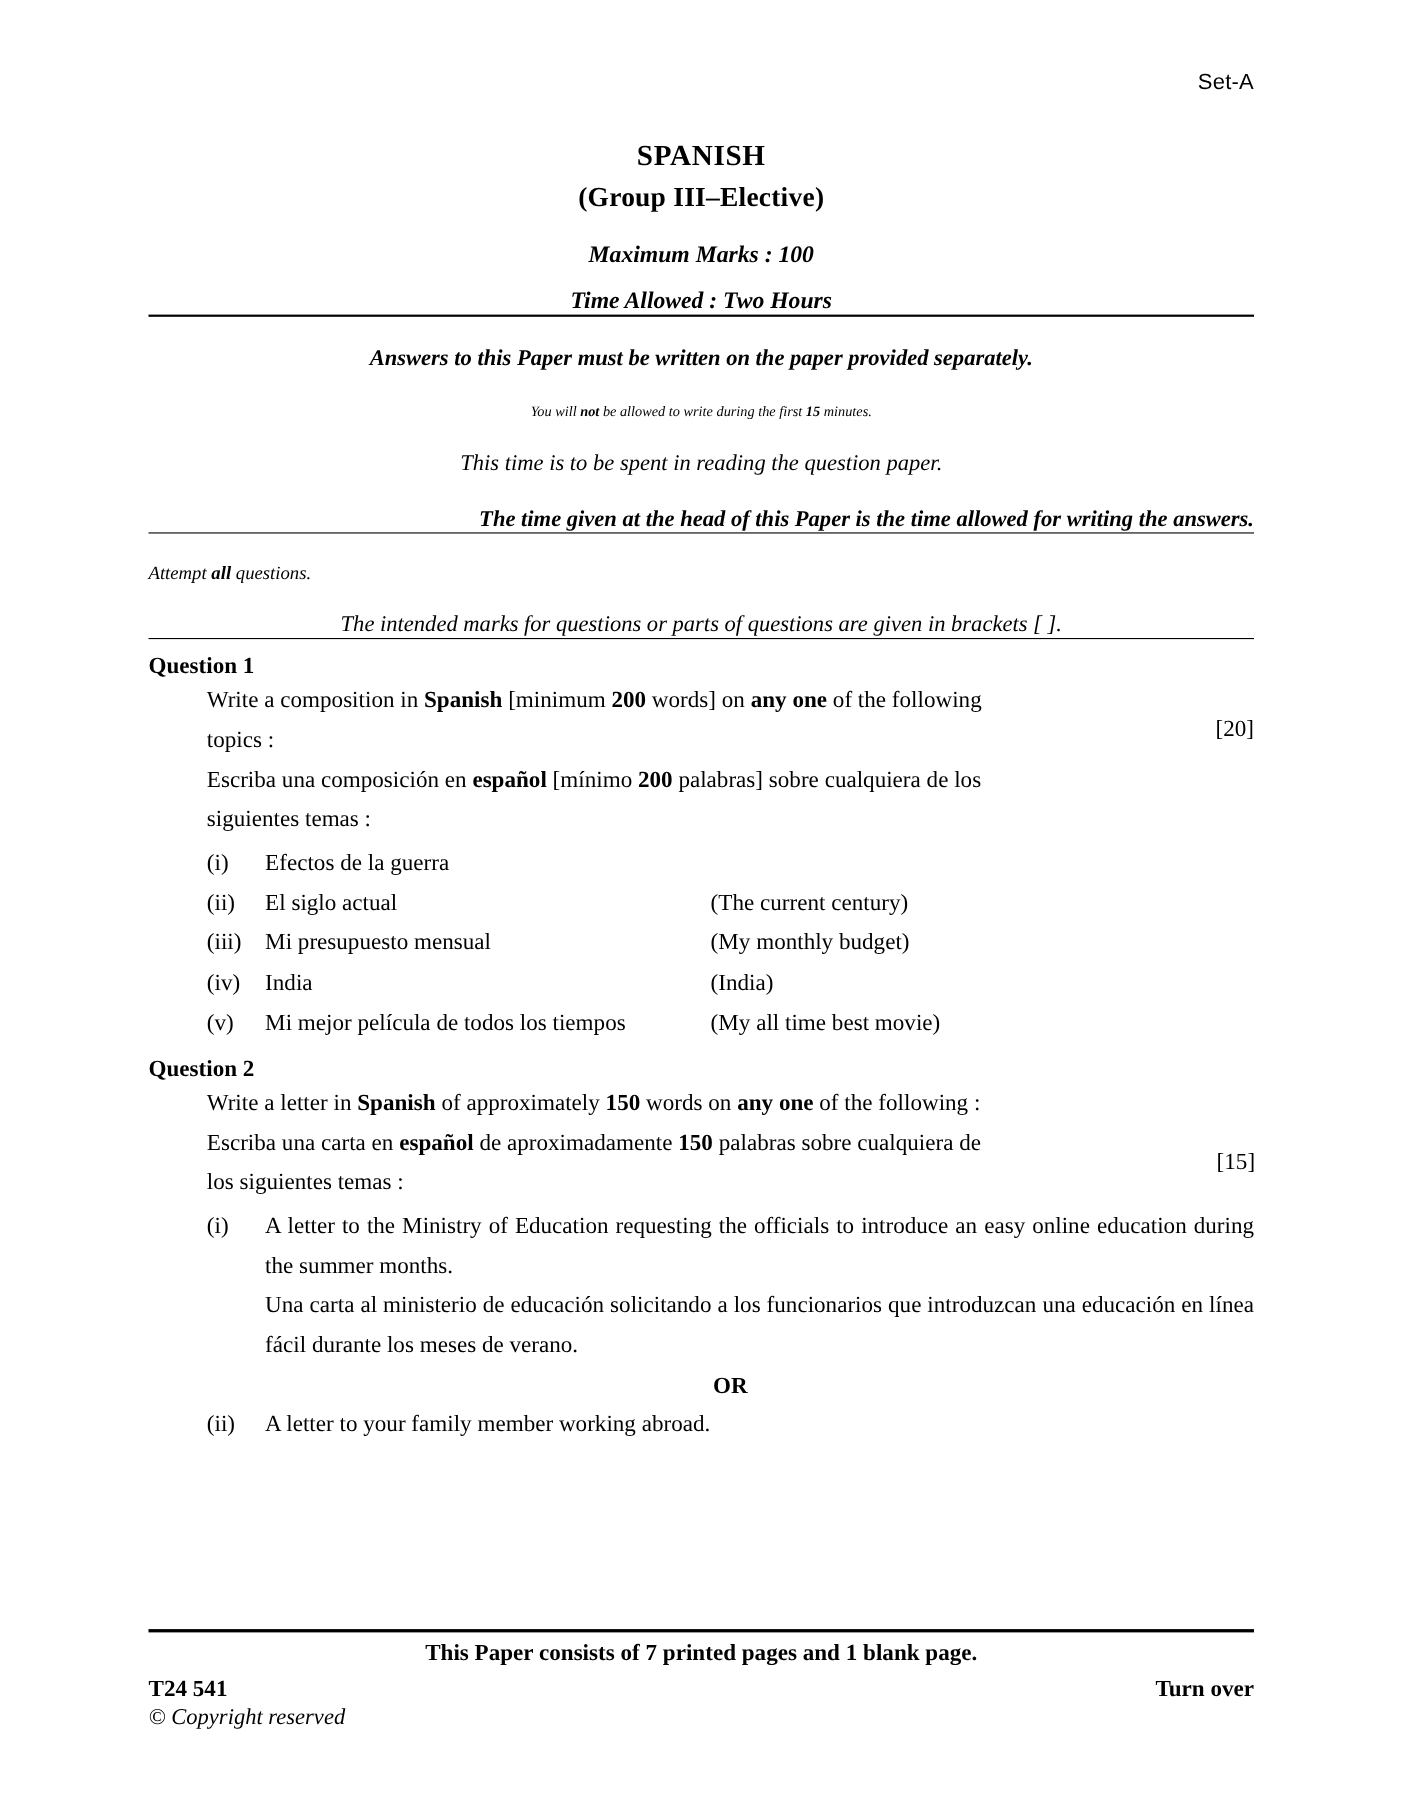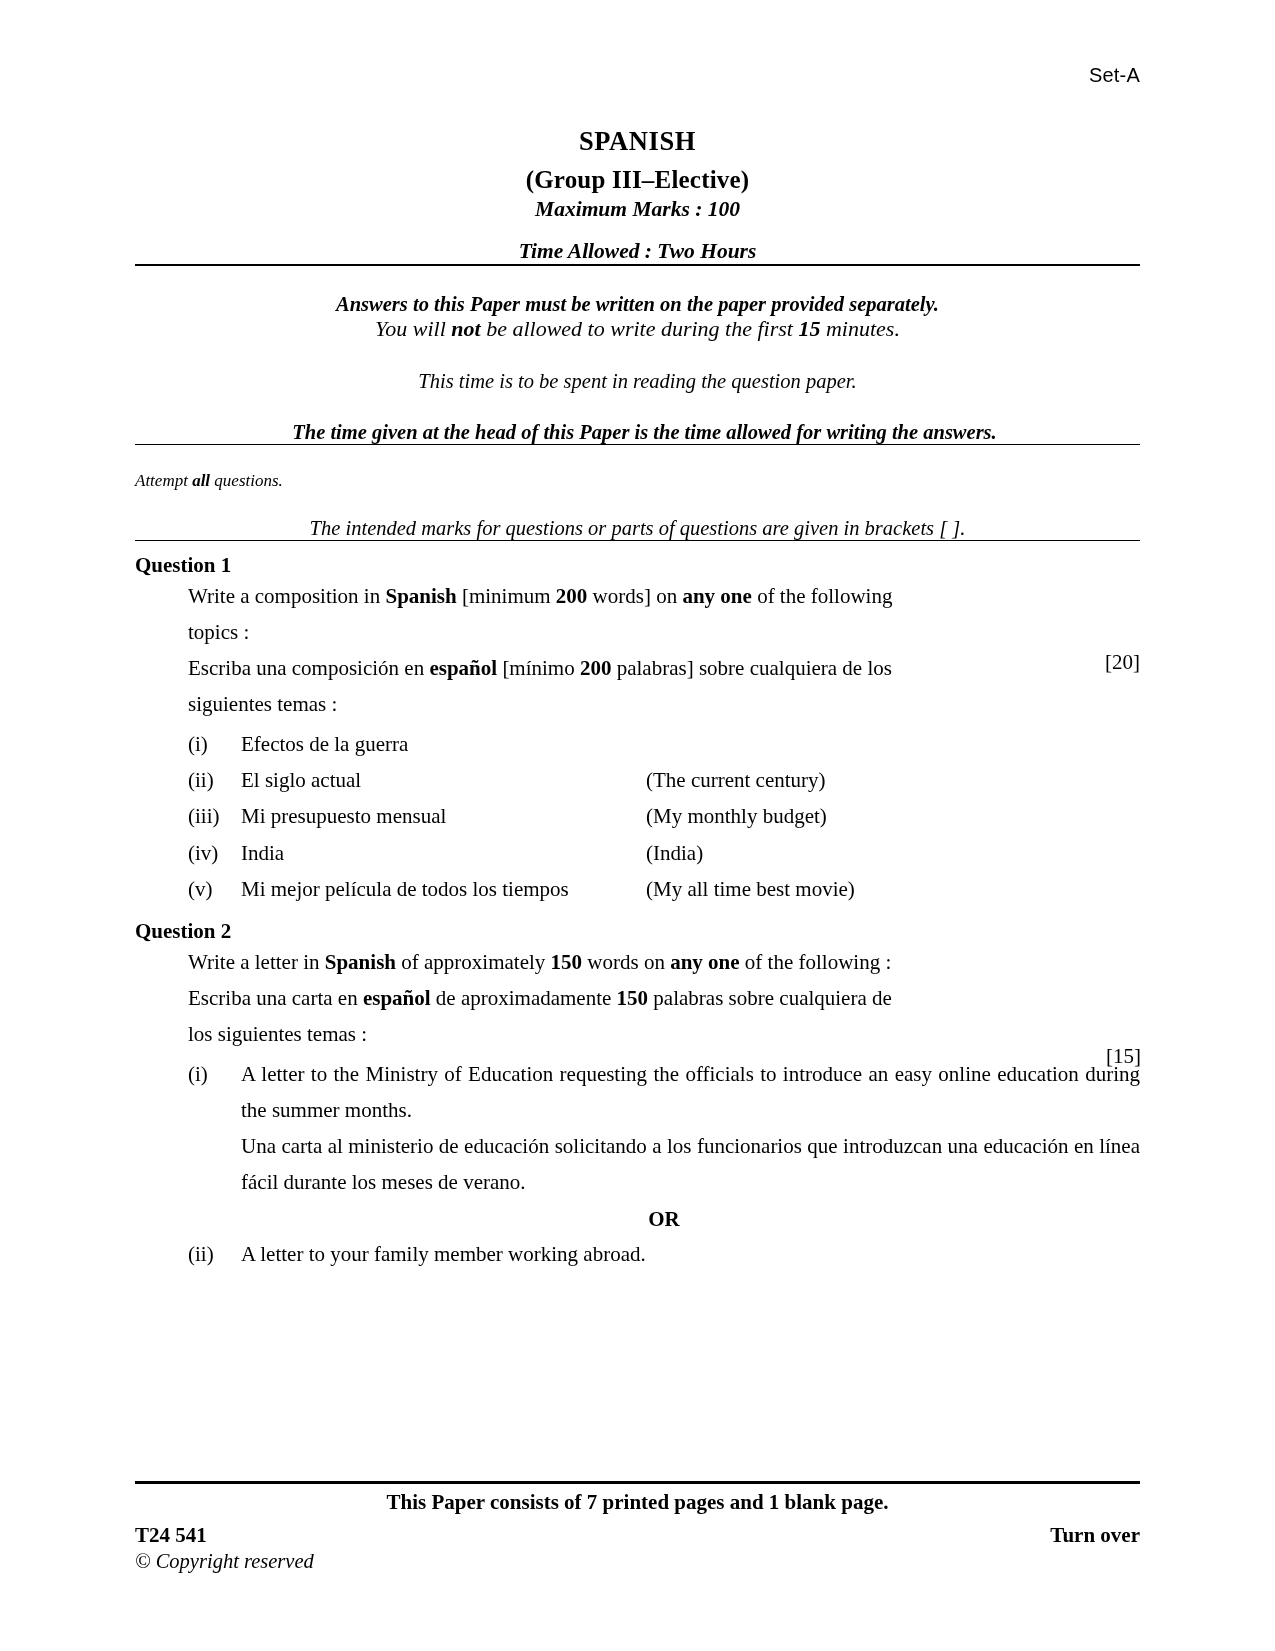--- a/index.html
+++ b/index.html
@@ -48,20 +48,21 @@
     font-size: 25px;
     font-weight: bold;
     letter-spacing: 0.2px;
     line-height: 1.3;
     margin-top: 7px;
   }
   .max-marks {
     font-size: 21.5px;
     font-weight: bold;
     font-style: italic;
+    margin-top: 22px;
   }
   .time-allowed {
     font-size: 21.5px;
     font-weight: bold;
     font-style: italic;
     margin-top: 17px;
   }
 
   
   hr.rule {
@@ -85,30 +86,31 @@
   .instructions {
     text-align: center;
     font-style: italic;
   }
   .instr-1 {
     font-size: 20.5px;
     font-weight: bold;
     margin-top: 27px;
   }
   .instr-2 {
-    font-size: 22px;
+    font-size: 13px;
+    margin-top: 28px;
   }
   .instr-3 {
     font-size: 20.5px;
     margin-top: 28px;
   }
   .instr-4 {
     font-size: 20.5px;
     font-weight: bold;
-    text-align: center;
+    text-align: right;
     margin-top: 28px;
     margin-left: 14px;
   }
   .rule-mid { margin-top: 22px; }
   .instr-5 {
     font-size: 17px;
     margin-top: 26px;
     text-align: left;
   }
   .instr-6 {

